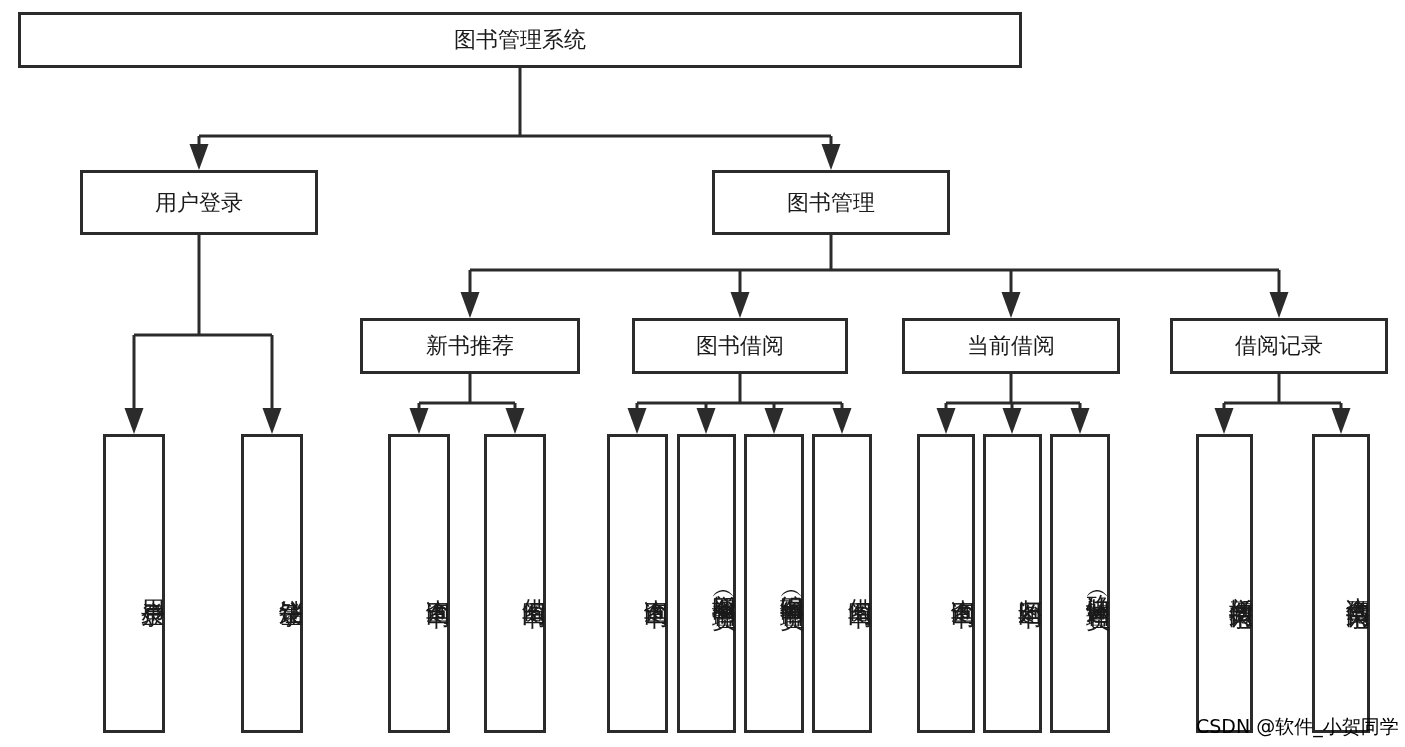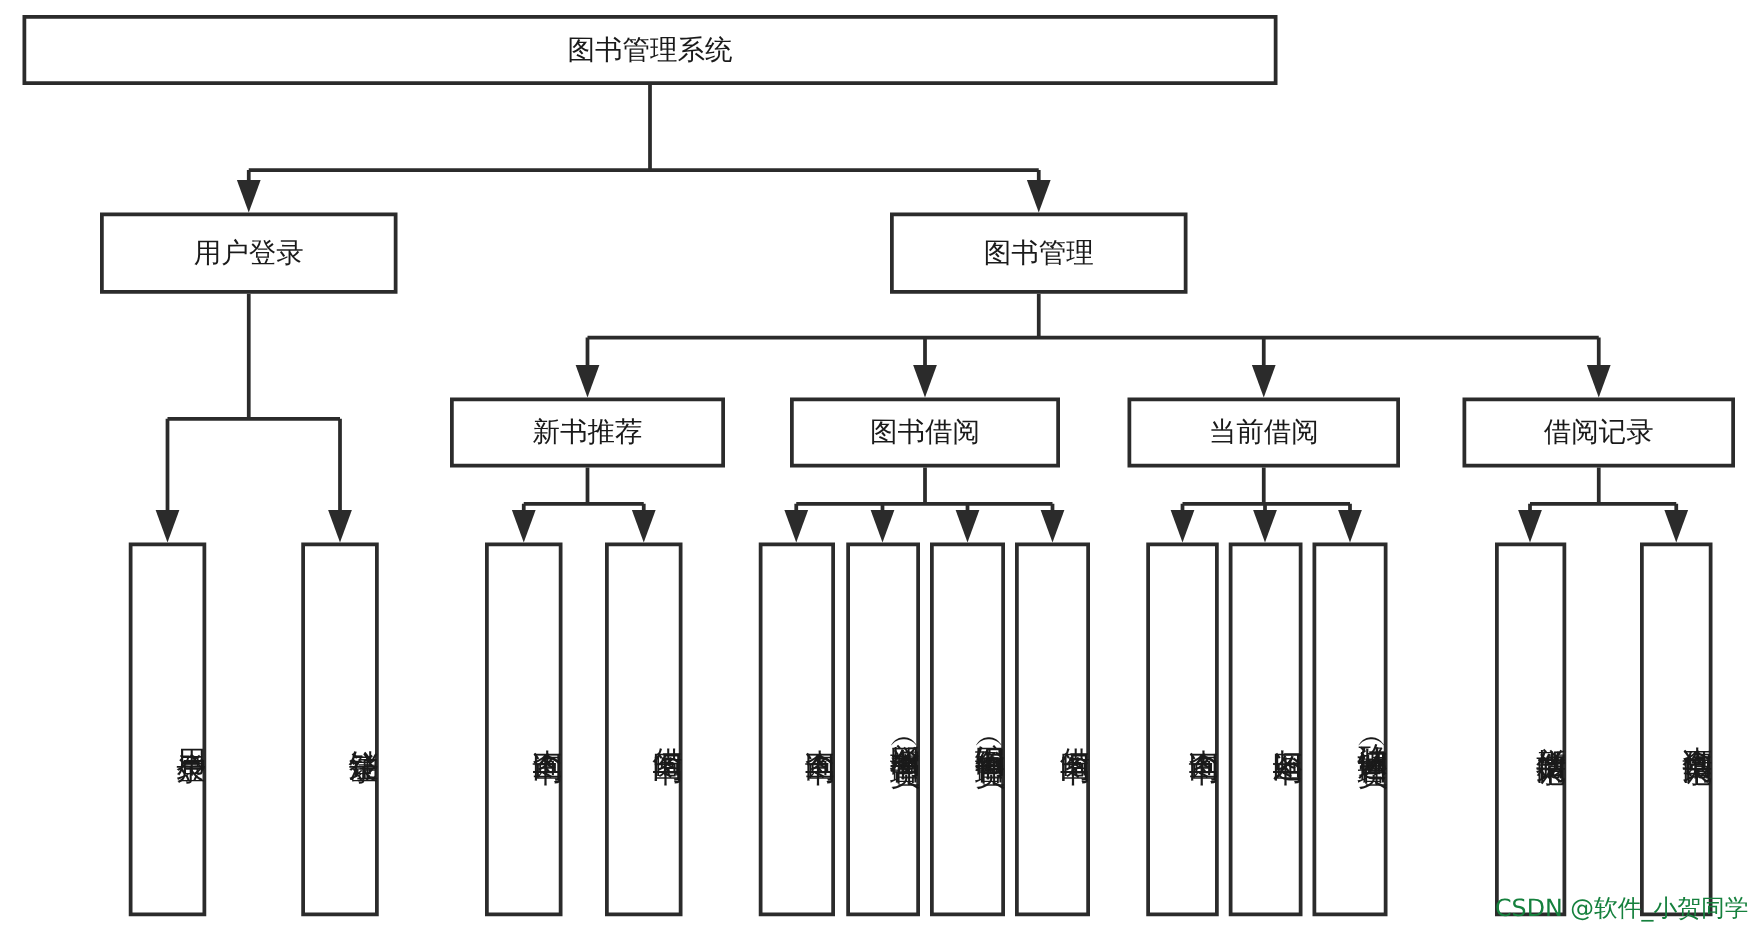--- a/index.html
+++ b/index.html
@@ -58,21 +58,21 @@
     line-height: 1.0;
     color: #1a1a1a;
     letter-spacing: 2px;
     white-space: nowrap;
     pointer-events: none;
   }
   .watermark {
     position: absolute;
     font-family: "DejaVu Sans", "Liberation Sans", sans-serif;
     font-size: 19px;
-    color: #15803d;
+    color: #000000;
     white-space: nowrap;
   }
 </style>
 </head>
 <body>
 
 <div id="diagram-root">
   <svg class="diagram" viewBox="0 0 1405 747">
     <g id="connector-layer">
         <g>

